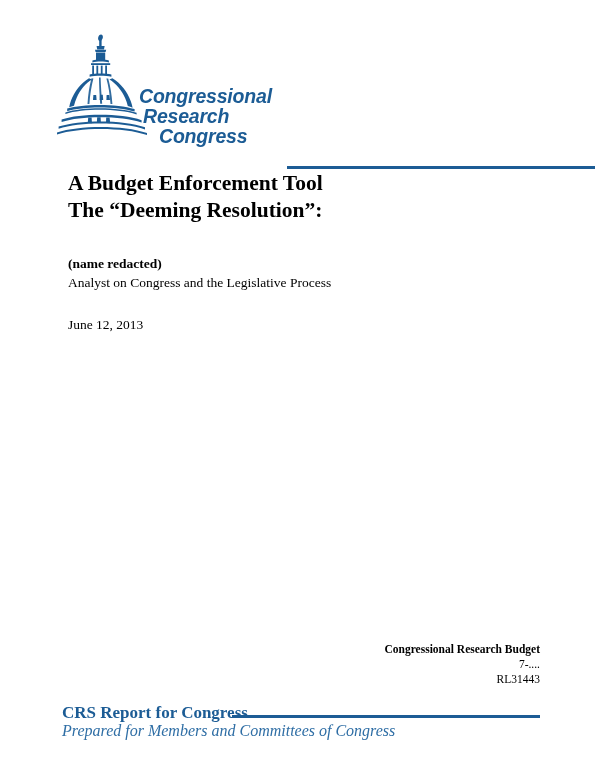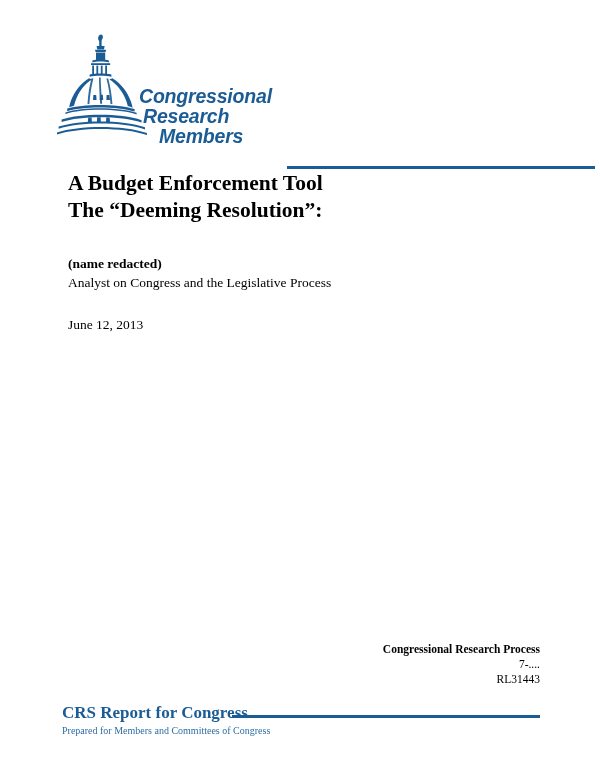--- a/index.html
+++ b/index.html
@@ -161,21 +161,22 @@
     top: 12px;
     width: 308px;
     height: 2.5px;
     background: #1c5c95;
   }
   .banner-sub {
     position: absolute;
     left: 0;
     top: 21px;
     font-family: "Liberation Serif", serif;
-    font-size: 10px;
+    font-style: italic;
+    font-size: 16px;
     line-height: 14px;
     color: #2f6ea5;
     white-space: nowrap;
   }
 </style>
 </head>
 <body>
 
 <div class="page">
 
@@ -245,40 +246,40 @@
                    L90.0 96.4 C68.0 88.8 25.2 88.8 3.6 95.8 Z"></path>
           <path d="M2.0 99.4 C24.4 92.0 69.2 92.0 92.0 100.0
                    L92.0 102.0 C69.2 94.0 24.6 94.0 2.0 101.4 Z"></path>
         </g>
       </svg>
     </div>
 
     <div class="logo-wordmark">
       <span class="wm-line wm-1">Congressional</span>
       <span class="wm-line wm-2">Research</span>
-      <span class="wm-line wm-3">Members</span>
+      <span class="wm-line wm-3">Congress</span>
     </div>
 
     <div class="logo-rule"></div>
   </div>
 
   <div class="doc-title">
     <span class="tline">A Budget Enforcement Tool</span>
     <span class="tline">The “Deeming Resolution”:</span>
   </div>
 
   <div class="author-block">
     <span class="author-name">(name redacted)</span>
     <span class="author-role">Analyst on Congress and the Legislative Process</span>
   </div>
 
   <div class="doc-date">June 12, 2013</div>
 
   <div class="footer-id">
-    <span class="fi-org">Congressional Research Process</span>
+    <span class="fi-org">Congressional Research Budget</span>
     <span class="fi-line">7-....</span>
     <span class="fi-line">RL31443</span>
   </div>
 
   <div class="banner">
     <span class="banner-title">CRS Report for Congress</span>
     <div class="banner-rule"></div>
     <span class="banner-sub">Prepared for Members and Committees of Congress</span>
   </div>
 

